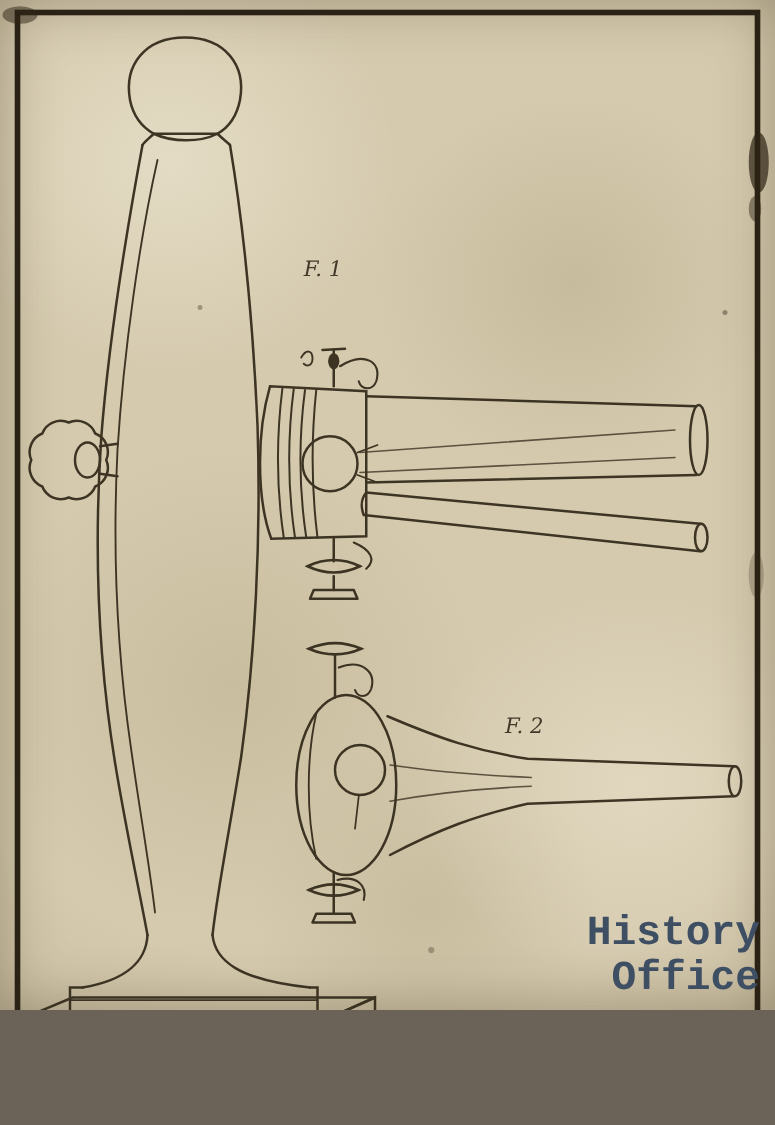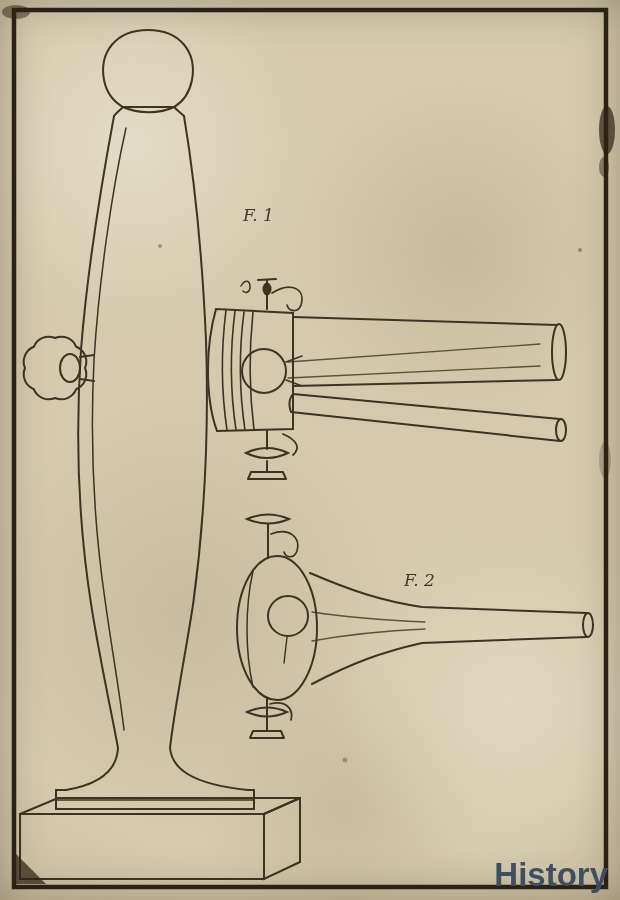--- a/index.html
+++ b/index.html
@@ -1,18 +1,18 @@
 <!DOCTYPE html>
 <html><head>
 <meta charset="utf-8">
 <style>
   html,body{margin:0;padding:0;background:#6b6258;}
   .page{
     position:relative;
-    width:620px;height:900px;
+    width:620px;height:808px;
     margin:0 auto;
     overflow:hidden;
     background:
       radial-gradient(130% 95% at 50% 42%, rgba(0,0,0,0) 58%, rgba(88,70,40,0.22) 100%),
       radial-gradient(42% 30% at 22% 16%, rgba(255,252,238,0.35), rgba(255,252,238,0) 70%),
       radial-gradient(36% 26% at 74% 28%, rgba(122,102,60,0.15), rgba(122,102,60,0) 72%),
       radial-gradient(46% 34% at 30% 68%, rgba(122,102,60,0.13), rgba(0,0,0,0) 70%),
       radial-gradient(40% 28% at 82% 78%, rgba(255,250,235,0.28), rgba(255,250,235,0) 70%),
       radial-gradient(30% 22% at 55% 90%, rgba(118,98,58,0.12), rgba(0,0,0,0) 75%),
       #d5caae;
@@ -28,21 +28,21 @@
     line-height:1;
   }
   .wm-logo{
     font-family:"DejaVu Sans", sans-serif;
     font-weight:700;
     font-size:56px;
     letter-spacing:-2px;
     line-height:0.82;
   }
   .wm-line{
-    font-family:Liberation Sans, sans-serif;
+    font-family:Liberation Mono, monospace;
     font-weight:700;
     font-size:33px;
     line-height:1.07;
   }
   .fig-label{
     font-family:"DejaVu Serif", serif;
     font-style:italic;
     font-size:17px;
   }
 </style>
@@ -157,15 +157,16 @@
       <path d="M 14 884 L 46 884 L 14 852 Z" opacity="0.72"></path>
       <ellipse cx="16" cy="12" rx="14" ry="7" opacity="0.5"></ellipse>
       <circle cx="580" cy="250" r="2" opacity="0.4"></circle>
       <circle cx="160" cy="246" r="2" opacity="0.35"></circle>
       <circle cx="345" cy="760" r="2.5" opacity="0.3"></circle>
     </g>
   </svg>
 
   <div class="watermark">
     <div class="wm-line" style="color:#3e4e63;">History</div>
+    <div class="wm-line" style="color:#3e4e63;">Office</div>
   </div>
 
 </div>
 
 </body></html>

